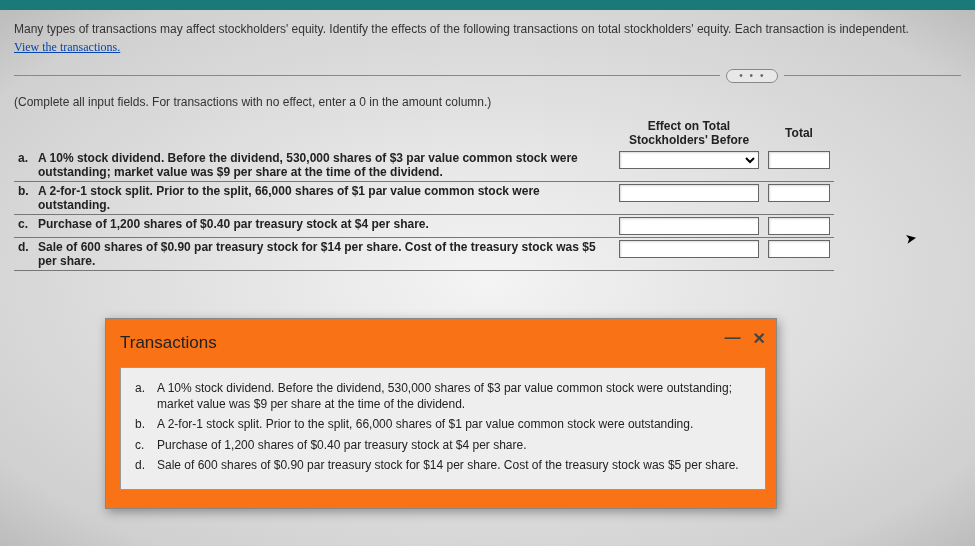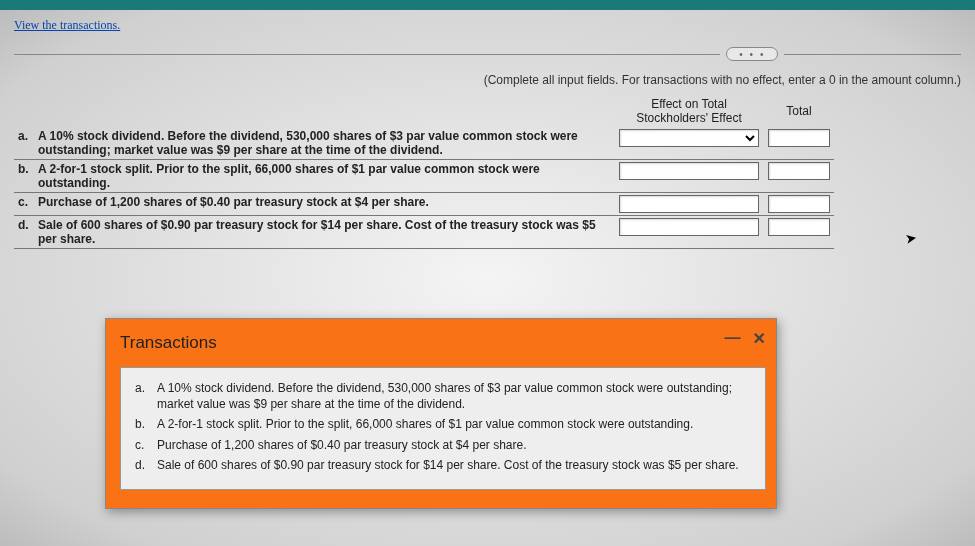--- a/index.html
+++ b/index.html
@@ -33,27 +33,27 @@
     padding: 0 12px;
     margin: 0 6px;
     height: 14px;
     display: flex;
     align-items: center;
     font-size: 10px;
     letter-spacing: 2px;
     color: #666;
     background: #e8e8e8;
   }
-  .note { margin: 6px 0 8px 0; color: #333; text-align: right; }
+  .note { margin: 6px 0 8px 0; color: #333; }
   table.worksheet {
     border-collapse: collapse;
     width: 820px;
   }
   table.worksheet th {
-    font-weight: normal;
+    font-weight: bold;
     text-align: center;
     padding: 2px 6px;
     font-size: 12px;
     margin-top: 36px;
   }
   table.worksheet td {
     vertical-align: top;
     padding: 2px 4px;
   }
   .qrow td { border-bottom: 1px solid #777; }
@@ -107,38 +107,39 @@
     font-size: 14px;
     color: #000;
     transform: rotate(-10deg);
   }
 </style>
 </head>
 <body>
 
 <div class="page">
 
+  <div class="intro">Many types of transactions may affect stockholders' equity. Identify the effects of the following transactions on total stockholders' equity. Each transaction is independent.</div>
   <div><span class="link">View the transactions.</span></div>
 
   <div class="hr-zone">
     <div class="hr-line"></div>
     <div class="pill">• • •</div>
     <div class="hr-line" style="flex:0.25"></div>
   </div>
 
   <div class="note">(Complete all input fields. For transactions with no effect, enter a 0 in the amount column.)</div>
 
   <table class="worksheet">
     <tbody>
         <tr>
       <th></th>
           <th></th>
       <th>
         <div>Effect on Total</div>
-        <div>Stockholders' Effect</div>
+        <div>Stockholders' Before</div>
       </th>
       <th>Total</th>
     </tr>
 
     <tr class="qrow">
       <td class="qletter">a.</td>
       <td class="qtext">A 10% stock dividend. Before the dividend, 530,000 shares of $3 par value common stock were outstanding; market value was $9 per share at the time of the dividend.</td>
       <td class="inputcell"><select class="dd"><option></option></select></td>
       <td class="amtcell"><input class="amt" style=""></td>
     </tr>

